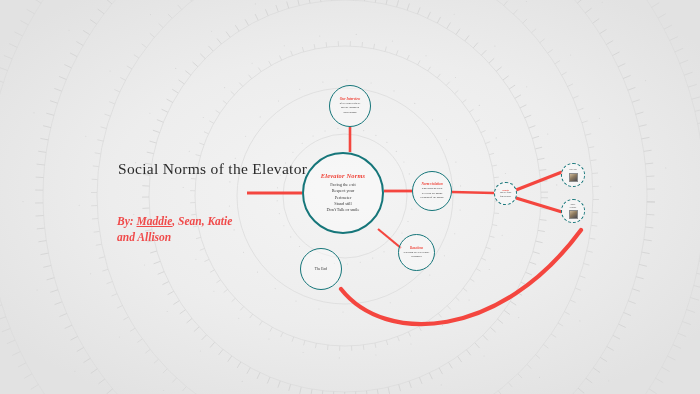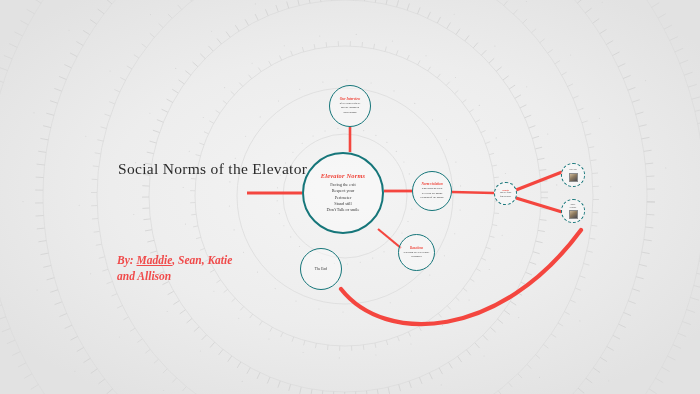--- a/index.html
+++ b/index.html
@@ -15,21 +15,21 @@
   .title{
     position:absolute;left:118px;top:160px;
     font-family:"Liberation Serif",serif;
     font-size:15.5px;color:#2b2b2b;letter-spacing:.3px;
     white-space:nowrap;
   }
   .byline{
     position:absolute;left:117px;top:214px;width:135px;
     font-family:"Liberation Serif",serif;
     font-size:11.5px;font-style:italic;font-weight:bold;
-    color:#f04a4a;line-height:1.35;margin-top:39px;
+    color:#f04a4a;line-height:1.35;
   }
   .byline u{text-decoration:underline;}
 
   .node{position:absolute;border-radius:50%;box-sizing:border-box;
         display:flex;flex-direction:column;align-items:center;
         justify-content:center;text-align:center;}
 
   .n-main{
     left:302px;top:152px;width:82px;height:82px;
     border:2.2px solid #16767a;background:rgba(250,250,250,.55);

